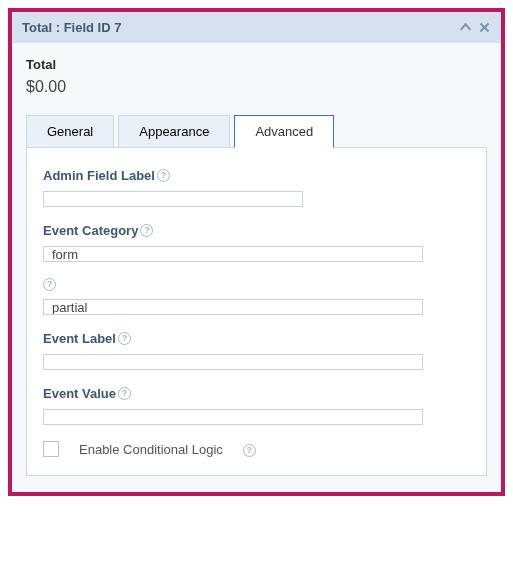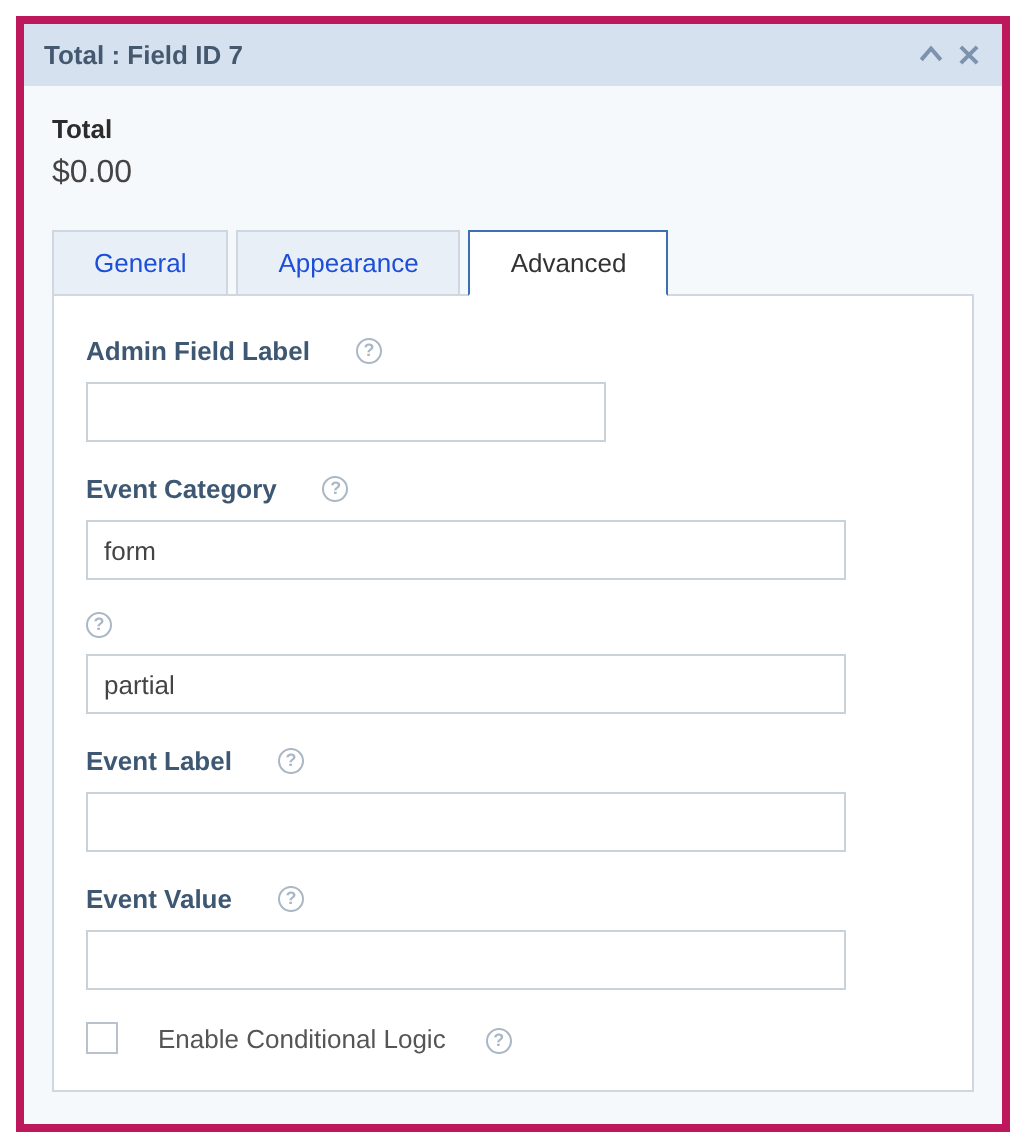--- a/index.html
+++ b/index.html
@@ -8,28 +8,28 @@
 .panel-header { background: #d6e1ef; color: #44586f; font-weight: 600; font-size: 13px; padding: 8px 10px; display: flex; align-items: center; justify-content: space-between; }
 .panel-header-title { flex: 1; }
 .panel-header-icons { display: flex; gap: 6px; align-items: center; color: #7d93ad; }
 .panel-header-icons svg { width: 13px; height: 13px; display: block; }
 .panel-header-icons .icon-btn { cursor: pointer; }
 .panel-body { background: #f6f9fc; padding: 14px 14px 16px 14px; }
 .field-preview { margin-bottom: 18px; }
 .field-label { font-weight: 700; color: #2b2b2b; font-size: 13px; margin-bottom: 6px; }
 .field-value { color: #444; font-size: 16px; }
 .tabs { display: flex; position: relative; top: 1px; z-index: 2; }
-.tab { border: 1px solid #cfd7e0; background: #e9eff7; color: #1d4ed8; padding: 8px 20px; font-size: 13px; margin-right: 4px; cursor: pointer; }
+.tab { border: 1px solid #cfd7e0; background: #e9eff7; color: #000000; padding: 8px 20px; font-size: 13px; margin-right: 4px; cursor: pointer; }
 .tab.active { background: #fff; border: 1px solid #3f6fb3; border-bottom: 1px solid #fff; color: #333; }
 .tab-content { background: #fff; border: 1px solid #cfd7e0; padding: 20px 16px 18px 16px; }
 .form-row { margin-bottom: 16px; }
 .form-row:last-child { margin-bottom: 0; }
-.form-label { color: #3e5873; font-weight: 700; font-size: 13px; margin-bottom: 8px; display: flex; align-items: center; gap: 23px; }
+.form-label { color: #3e5873; font-weight: 700; font-size: 13px; margin-bottom: 8px; display: flex; align-items: center; gap: 2px; }
 .help-icon { width: 13px; height: 13px; border-radius: 50%; border: 1px solid #aab7c4; color: #aab7c4; font-size: 9px; line-height: 11px; text-align: center; font-weight: 700; display: inline-block; cursor: help; }
-.text-input { width: 260px; height: 30px; border: 1px solid #c9d1d9; padding: 4px 8px; font-size: 13px; color: #444; background: #fff; outline: none; }
+.text-input { width: 260px; height: 16px; border: 1px solid #c9d1d9; padding: 4px 8px; font-size: 13px; color: #444; background: #fff; outline: none; }
 .text-input.wide { width: 380px; }
 .checkbox-row { display: flex; align-items: flex-end; gap: 20px; color: #555; font-size: 13px; }
 .checkbox { width: 16px; height: 16px; border: 1px solid #b7c2cd; background: #fff; cursor: pointer; }
 </style>
 </head>
 <body>
 
 <div class="panel">
   <div class="panel-header">
     <span class="panel-header-title">Total : Field ID 7</span>

